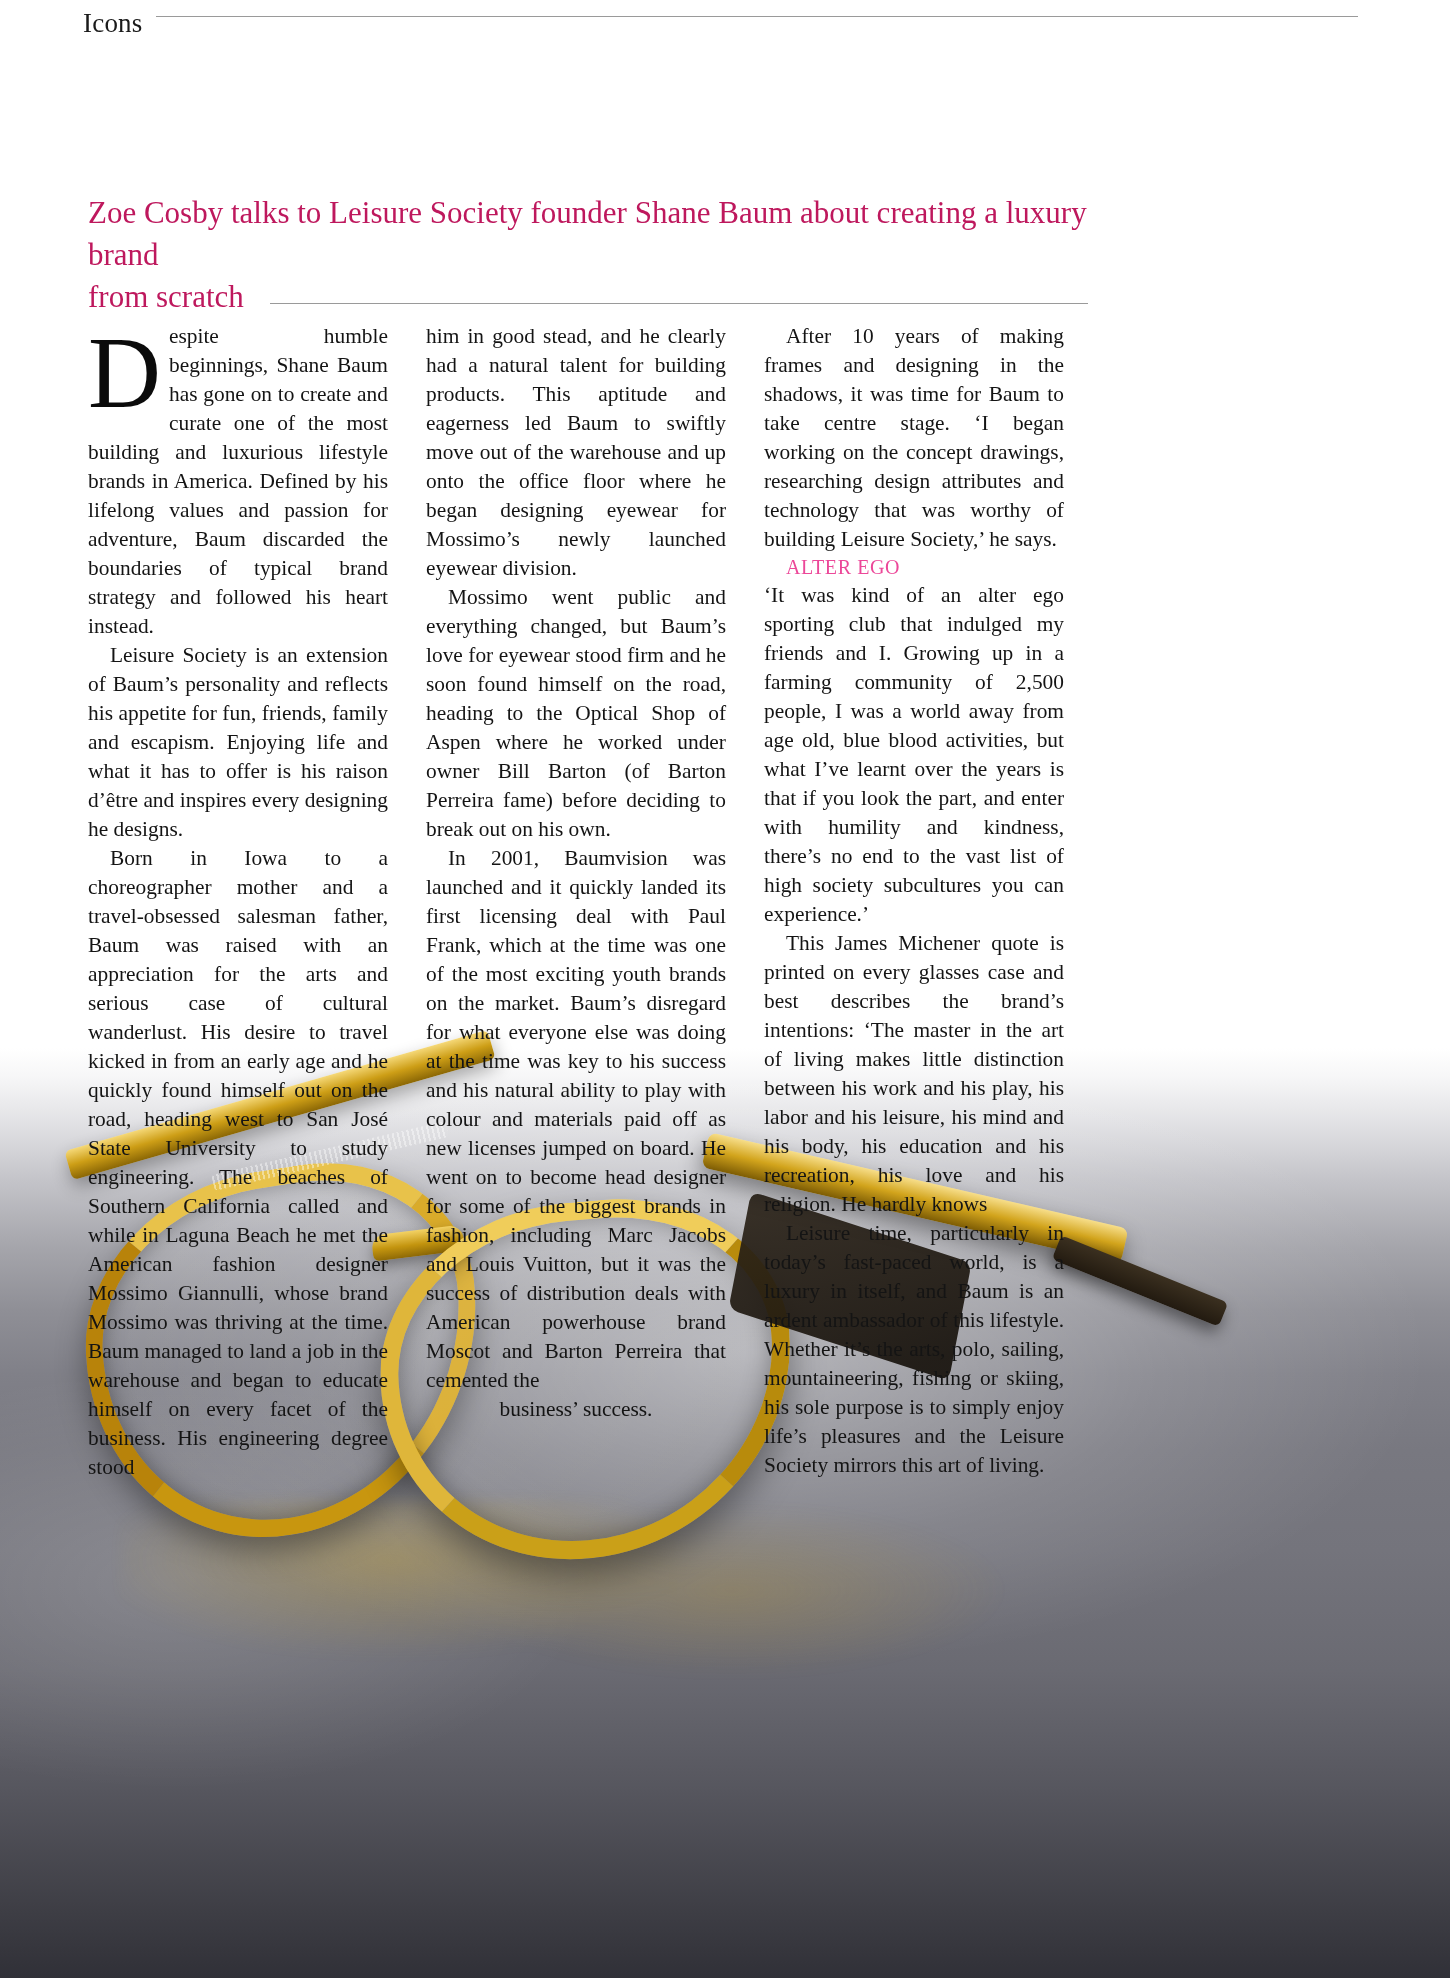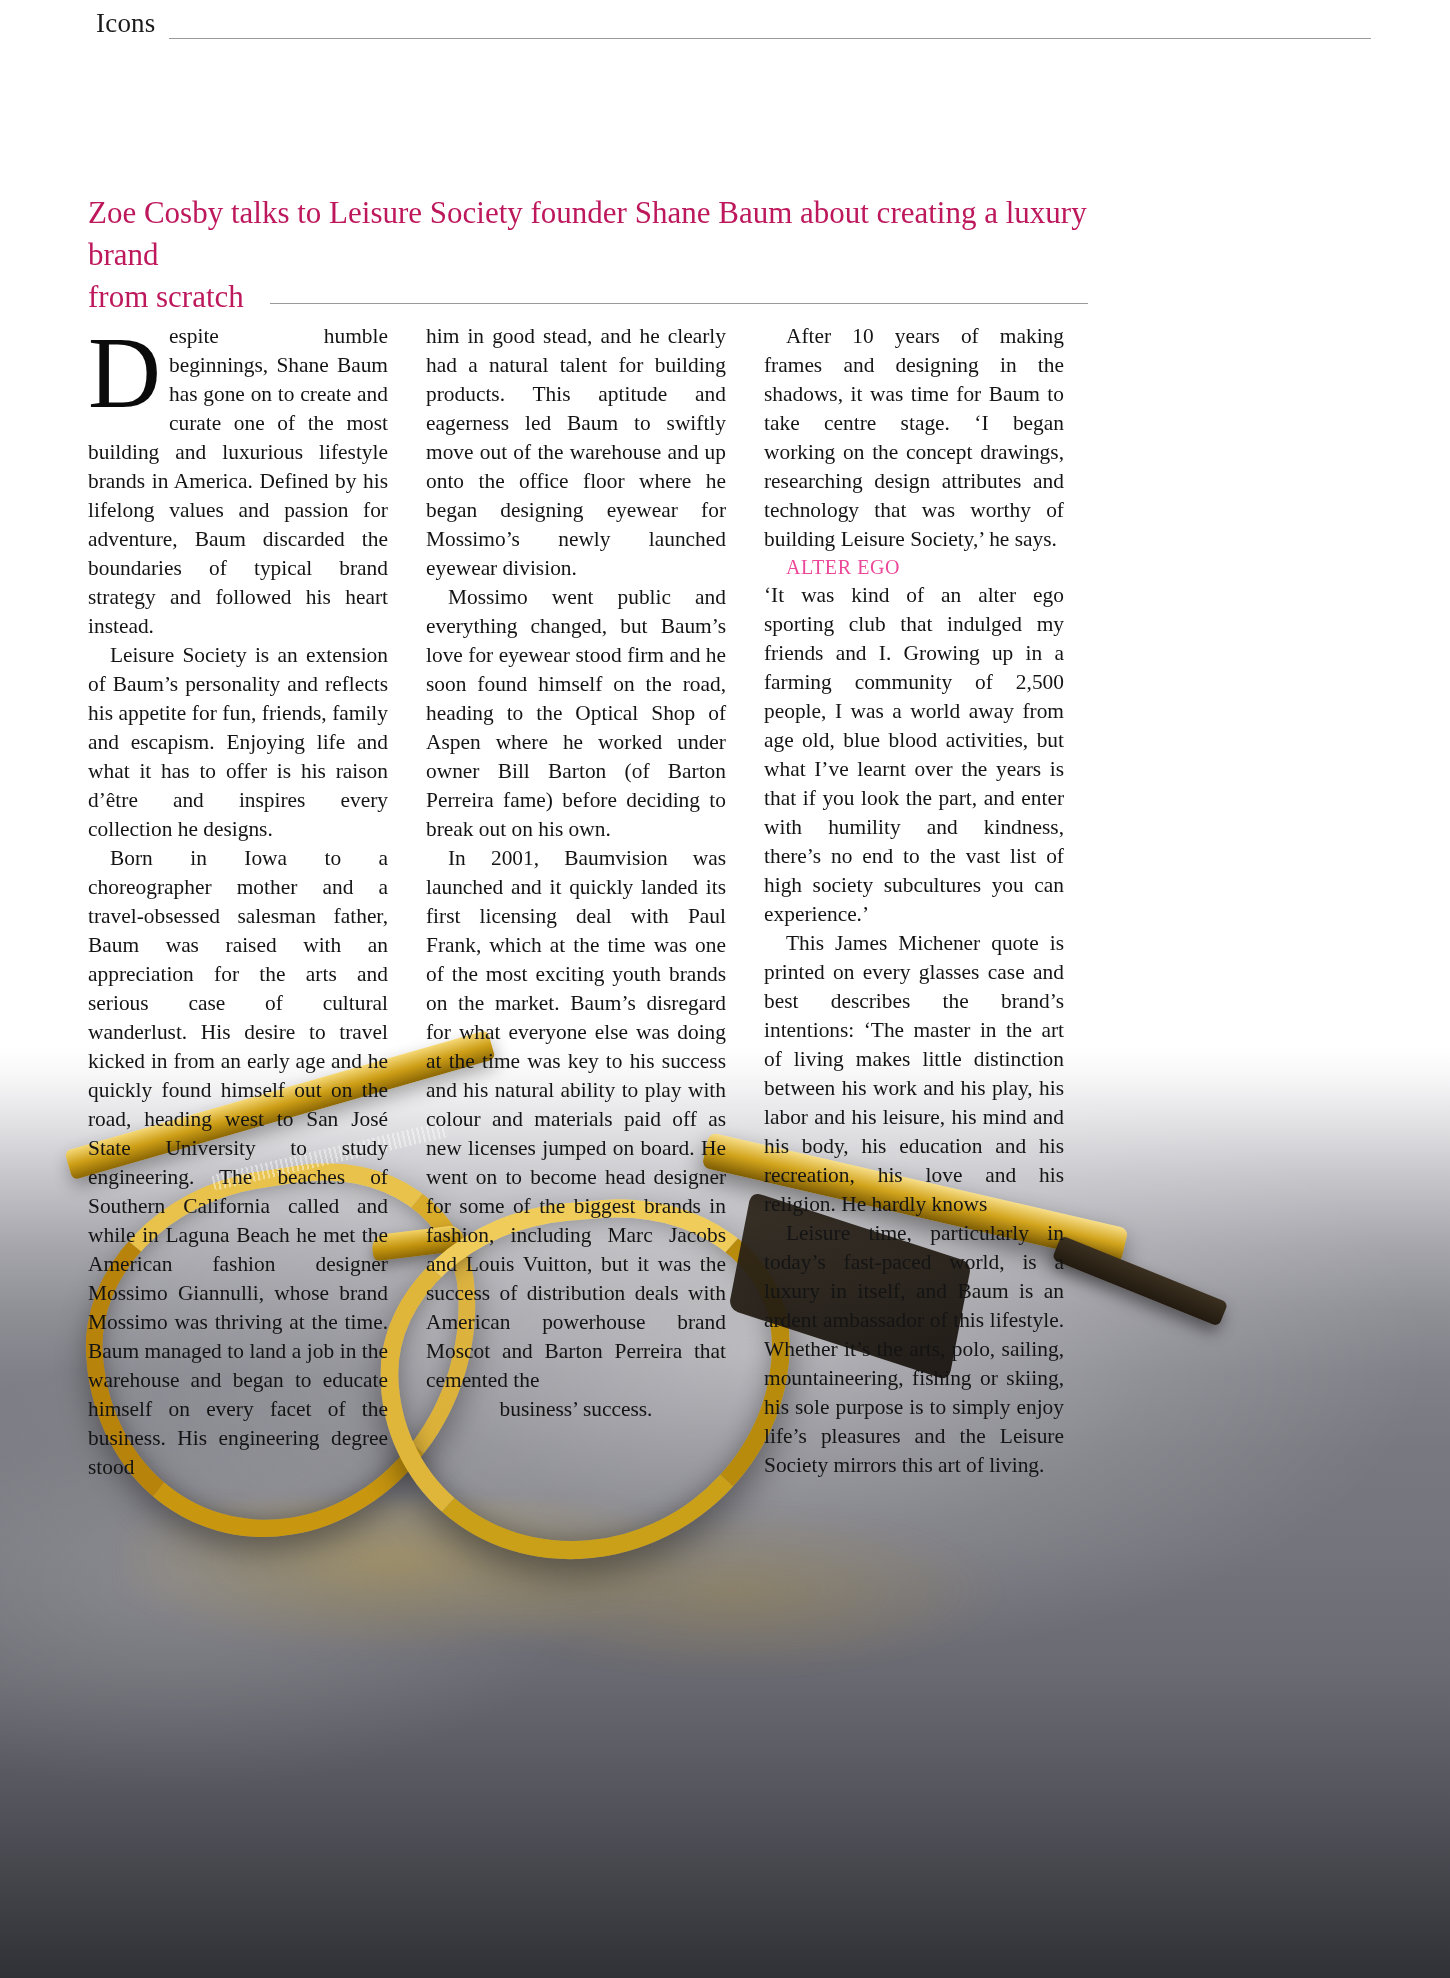--- a/index.html
+++ b/index.html
@@ -178,25 +178,25 @@
   .page {
     position: relative;
     z-index: 2;
     width: 1450px;
     height: 1978px;
   }
 
   
   .kicker-row {
     position: absolute;
-    left: 96px;
+    left: 83px;
     top: 8px;
     width: 1275px;
     display: flex;
-    align-items: flex-end;
+    align-items: flex-start;
     gap: 14px;
   }
   .kicker-label {
     font-size: 27px;
     letter-spacing: 0.2px;
     color: #1a1a1a;
     white-space: nowrap;
   }
   .kicker-rule {
     flex: 1;
@@ -325,21 +325,21 @@
     <div class="line2">
       <span class="txt">from scratch</span>
       <span class="rule"></span>
     </div>
   </div>
 
   <div class="columns">
 
     <div class="col">
       <p class="first"><span class="dropcap">D</span><span>espite humble beginnings, Shane Baum has gone on to create and curate one of the most building and luxurious lifestyle brands in America. Defined by his lifelong values and passion for adventure, Baum discarded the boundaries of typical brand strategy and followed his heart instead.</span></p>
-      <p>Leisure Society is an extension of Baum’s personality and reflects his appetite for fun, friends, family and escapism. Enjoying life and what it has to offer is his raison d’être and inspires every collection he designs.</p>
+      <p>Leisure Society is an extension of Baum’s personality and reflects his appetite for fun, friends, family and escapism. Enjoying life and what it has to offer is his raison d’être and inspires every designing he designs.</p>
       <p>Born in Iowa to a choreographer mother and a travel-obsessed salesman father, Baum was raised with an appreciation for the arts and serious case of cultural wanderlust. His desire to travel kicked in from an early age and he quickly found himself out on the road, heading west to San José State University to study engineering. The beaches of Southern California called and while in Laguna Beach he met the American fashion designer Mossimo Giannulli, whose brand Mossimo was thriving at the time. Baum managed to land a job in the warehouse and began to educate himself on every facet of the business. His engineering degree stood</p>
     </div>
 
     <div class="col">
       <p class="no-indent">him in good stead, and he clearly had a natural talent for building products. This aptitude and eagerness led Baum to swiftly move out of the warehouse and up onto the office floor where he began designing eyewear for Mossimo’s newly launched eyewear division.</p>
       <p>Mossimo went public and everything changed, but Baum’s love for eyewear stood firm and he soon found himself on the road, heading to the Optical Shop of Aspen where he worked under owner Bill Barton (of Barton Perreira fame) before deciding to break out on his own.</p>
       <p>In 2001, Baumvision was launched and it quickly landed its first licensing deal with Paul Frank, which at the time was one of the most exciting youth brands on the market. Baum’s disregard for what everyone else was doing at the time was key to his success and his natural ability to play with colour and materials paid off as new licenses jumped on board. He went on to become head designer for some of the biggest brands in fashion, including Marc Jacobs and Louis Vuitton, but it was the success of distribution deals with American powerhouse brand Moscot and Barton Perreira that cemented the</p>
       <div class="last-line-center">business’ success.</div>
     </div>
 

